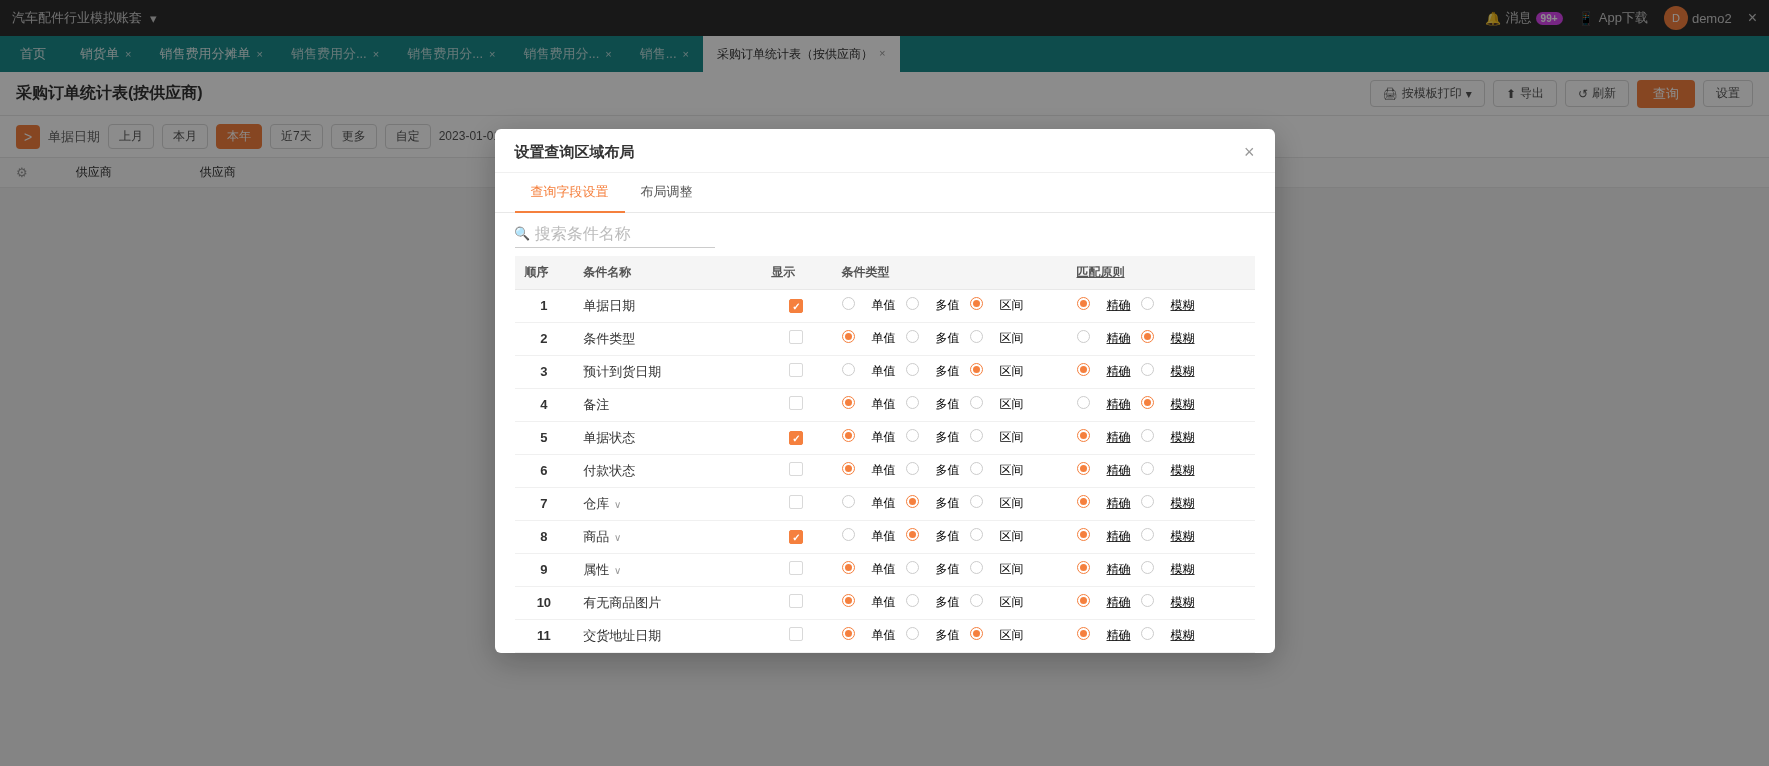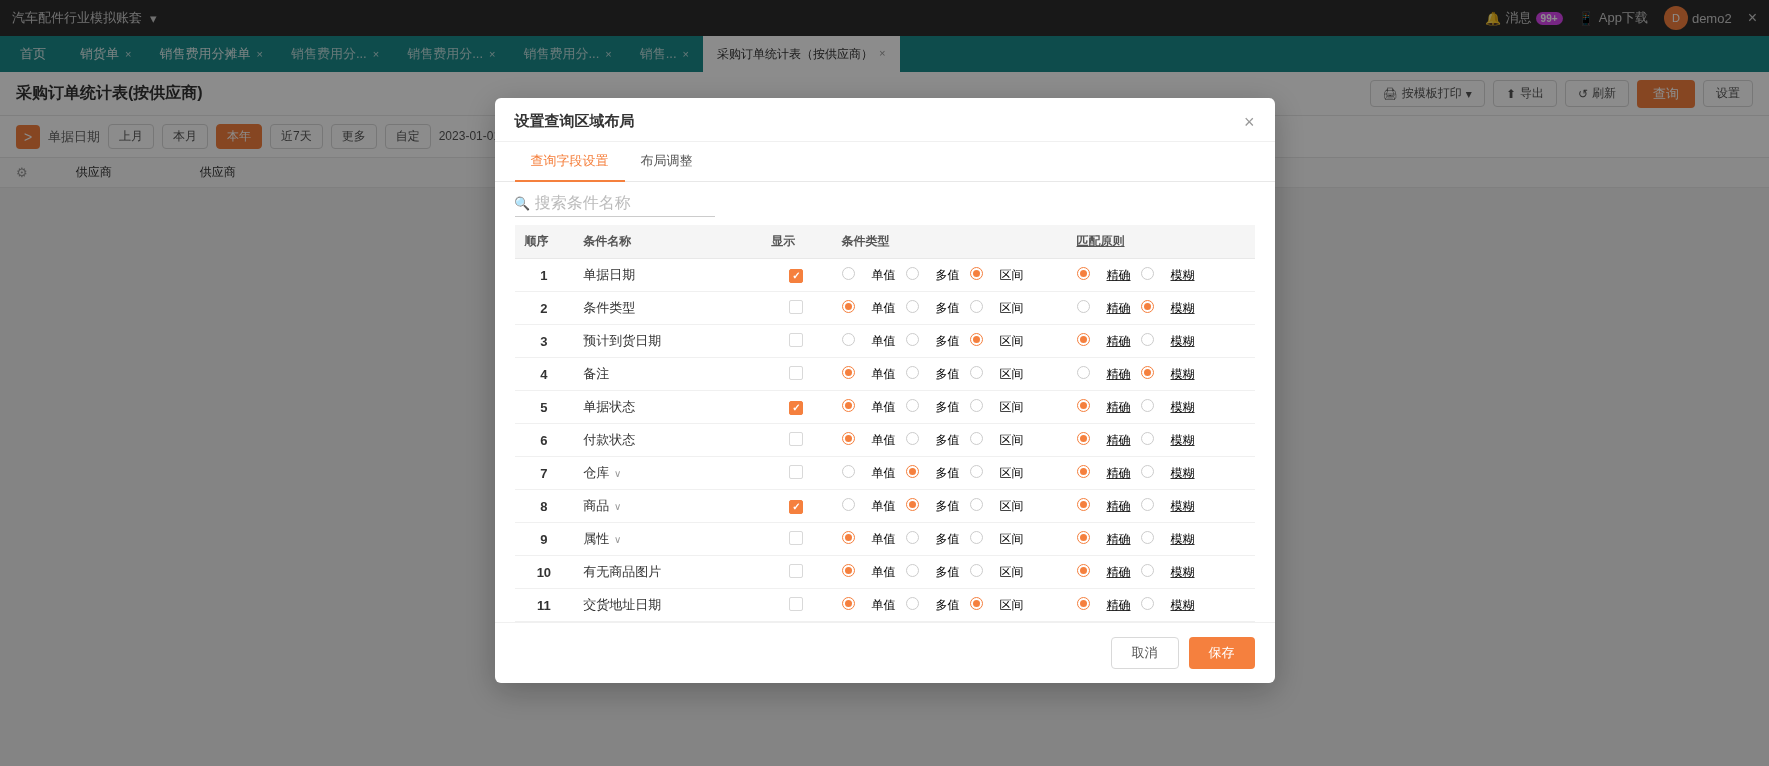--- a/index.html
+++ b/index.html
@@ -840,18 +840,14 @@
                     <span class="radio-circle"></span>
                     <span>模糊</span>
                   </span>
                 </div>
               </td>
             </tr>
           </tbody>
       </table>
     </div>
 
-    <div class="modal-footer">
-      <button class="btn-cancel">取消</button>
-      <button class="btn-save">保存</button>
-    </div>
   </div>
 </div>
 
 </body></html>

